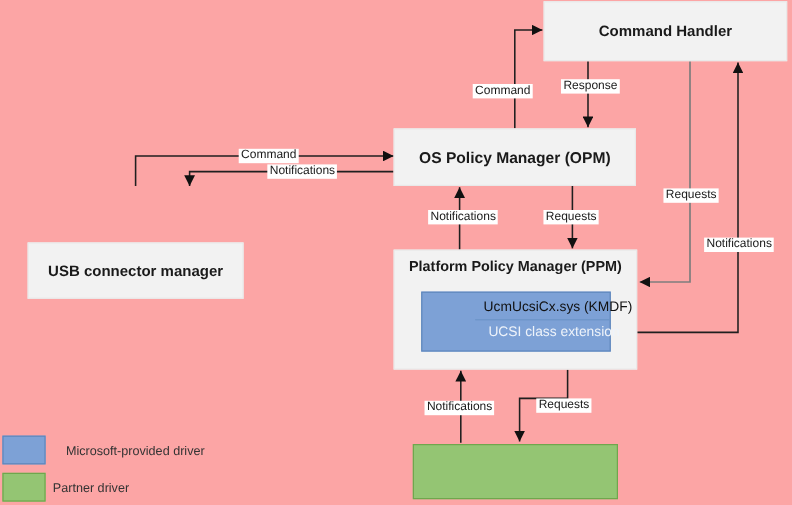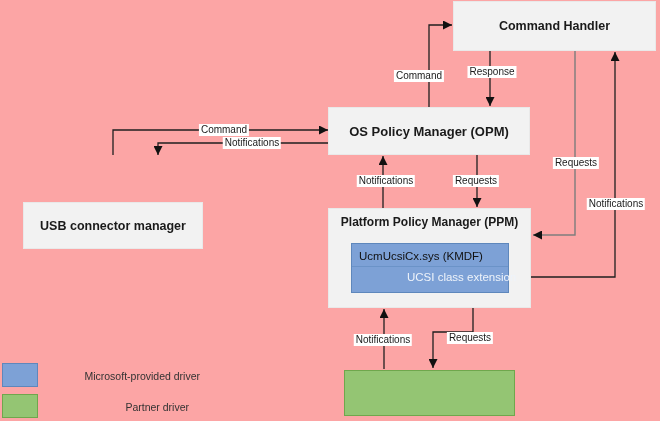--- a/index.html
+++ b/index.html
@@ -14,36 +14,36 @@
     font-weight:bold;font-size:12.5px;color:#1a1a1a;box-sizing:border-box;
     text-align:center;
   }
   .node.title-top{align-items:flex-start;padding-top:6px;}
   .driver-box{
     position:absolute;box-sizing:border-box;border:1px solid #5e87bc;
     font-size:11.5px;
   }
   .driver-box .row1{
     padding:3px 16px 2px 7px;color:#111;white-space:nowrap;
-    display:flex;align-items:center;height:17px;
+    display:flex;align-items:center;height:17px;margin-left:44px;
   }
   .driver-box .row2{
     padding:4px 0 0 7px;color:#eef3fa;white-space:nowrap;margin-left:48px;
   }
   .edge-label{
     position:absolute;transform:translate(-50%,-50%);
     background:#ffffff;padding:0 2px;font-size:10px;color:#1a1a1a;
     white-space:nowrap;line-height:12px;
   }
   .legend-swatch{
     position:absolute;width:36px;height:24px;box-sizing:border-box;border:1px solid transparent;
   }
   .legend-label{
     position:absolute;font-size:10.5px;color:#333;white-space:nowrap;
-    transform:translateY(-50%);text-align:right;width:145px;
+    transform:translateY(-50%);width:145px;
   }
 </style>
 </head>
 <body>
 
 <div id="canvas">
 
   <svg class="wires" viewBox="0 0 660 421">
     <defs>
       <marker id="ah" markerUnits="userSpaceOnUse" markerWidth="9" markerHeight="9" refX="9" refY="4.5" orient="auto">

